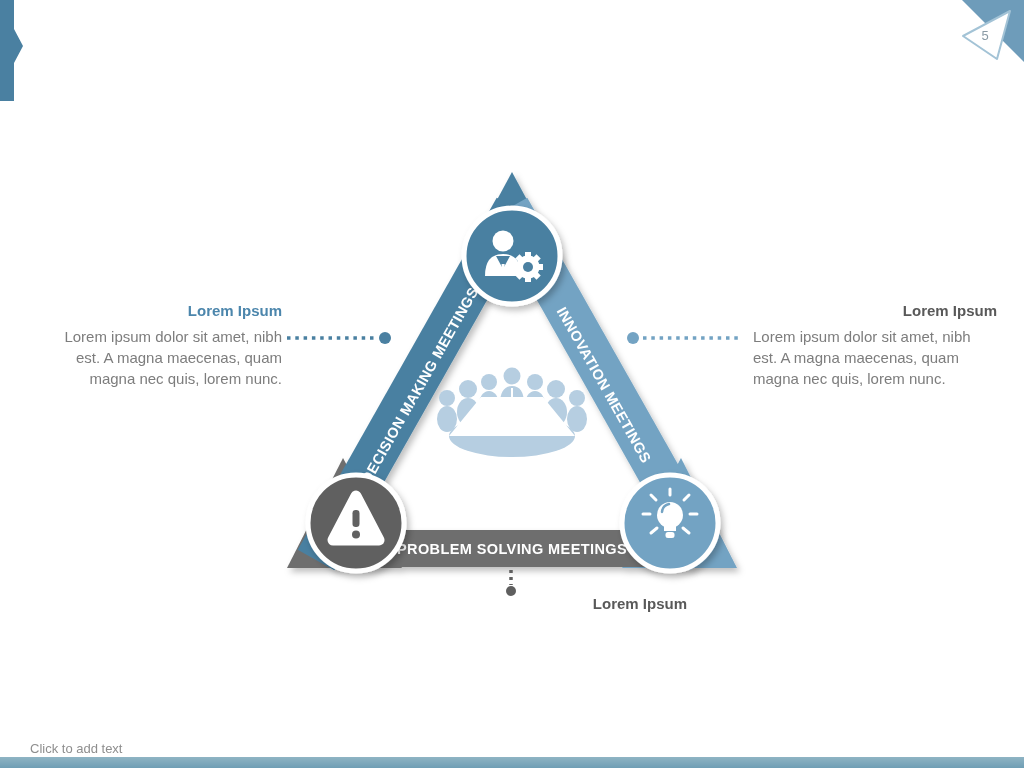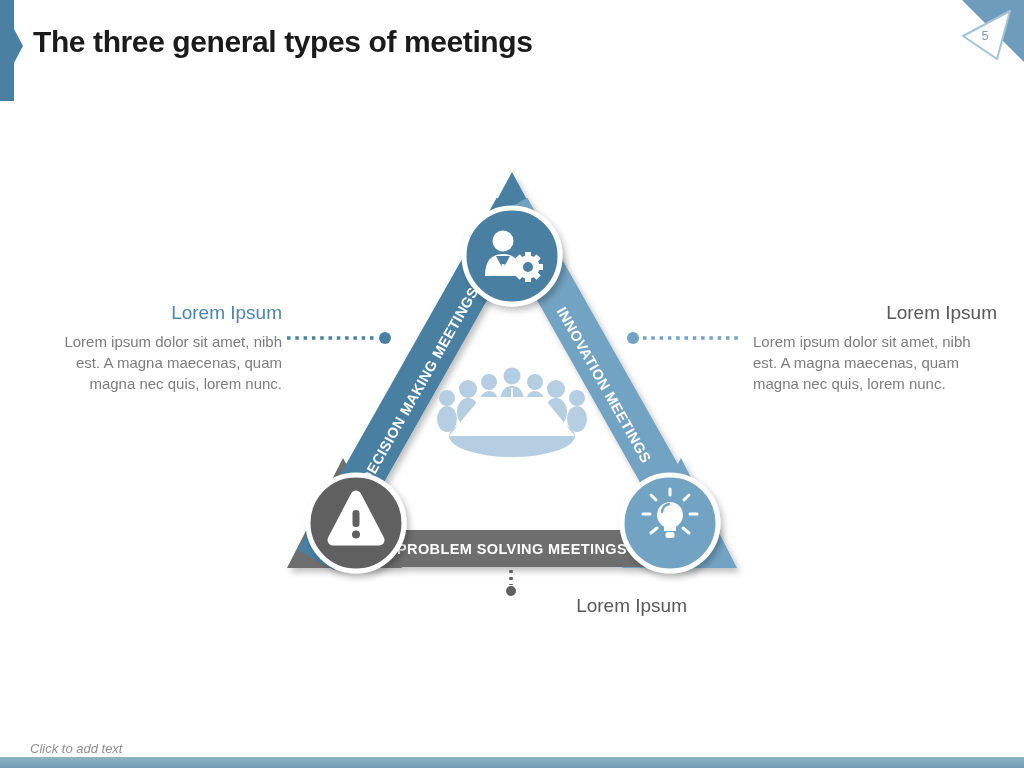--- a/index.html
+++ b/index.html
@@ -33,45 +33,44 @@
   .edge-label{
     font-family:"Liberation Sans",sans-serif;
     font-size:14.5px;font-weight:bold;fill:#ffffff;letter-spacing:0.4px;
   }
   .page-num{
     font-family:"Liberation Sans",sans-serif;
     font-size:13px;fill:#8a9aa5;
   }
 
   .callout{position:absolute;}
-  .co-head{font-size:19px;font-weight:normal;margin-bottom:7px;text-align:right;}
+  .co-head{font-size:15px;font-weight:bold;margin-bottom:7px;text-align:right;}
   .co-head.blue{color:var(--head-blue);}
   .co-head.gray{color:var(--head-gray);}
   .co-body{font-size:15px;color:var(--body-gray);line-height:1.4;white-space:pre-line;}
   .callout-left{left:38px;top:302px;width:244px;text-align:right;}
   .callout-right{left:753px;top:302px;width:244px;text-align:left;}
   .callout-bottom{left:337px;top:595px;width:350px;text-align:center;}
 
   .footer-placeholder{
     position:absolute;left:30px;top:741px;
-    font-size:13px;color:#8e8e8e;font-style:italic;
+    font-size:13px;color:#8e8e8e;
   }
   .bottom-bar{
     position:absolute;left:0;bottom:0;width:1024px;height:11px;
     background:linear-gradient(#8fb4c4,#6f9eb4);
   }
 </style>
 </head>
 <body>
 
 <div class="slide">
 
   <div class="left-ribbon"></div>
 
-  <h1 class="title">The three general types of meetings</h1>
 
   <svg class="corner-svg" width="70" height="70" viewBox="954 0 70 70">
     <polygon points="962,0 1024,0 1024,62" fill="#6e9cba"></polygon>
     <polygon points="963,36 1010,11 997,59" fill="#ffffff" stroke="#a3c3d6" stroke-width="2" stroke-linejoin="round"></polygon>
     <text x="985" y="40" text-anchor="middle" class="page-num">5</text>
   </svg>
 
   <svg class="diagram-svg" width="1024" height="768" viewBox="0 0 1024 768">
     <defs>
       <filter id="ds" x="-30%" y="-30%" width="160%" height="160%">

